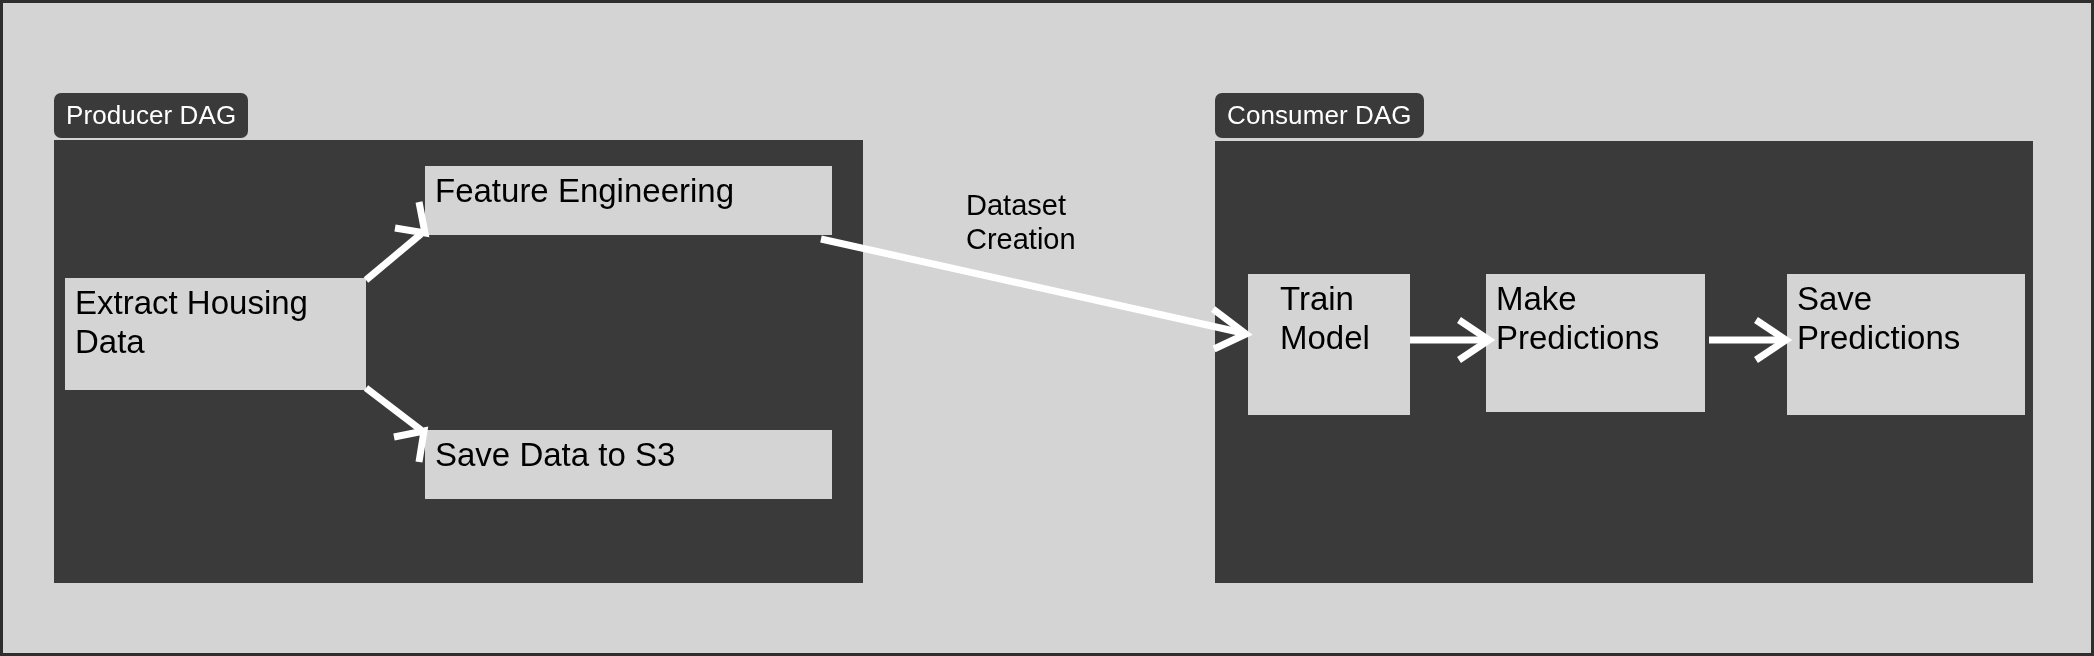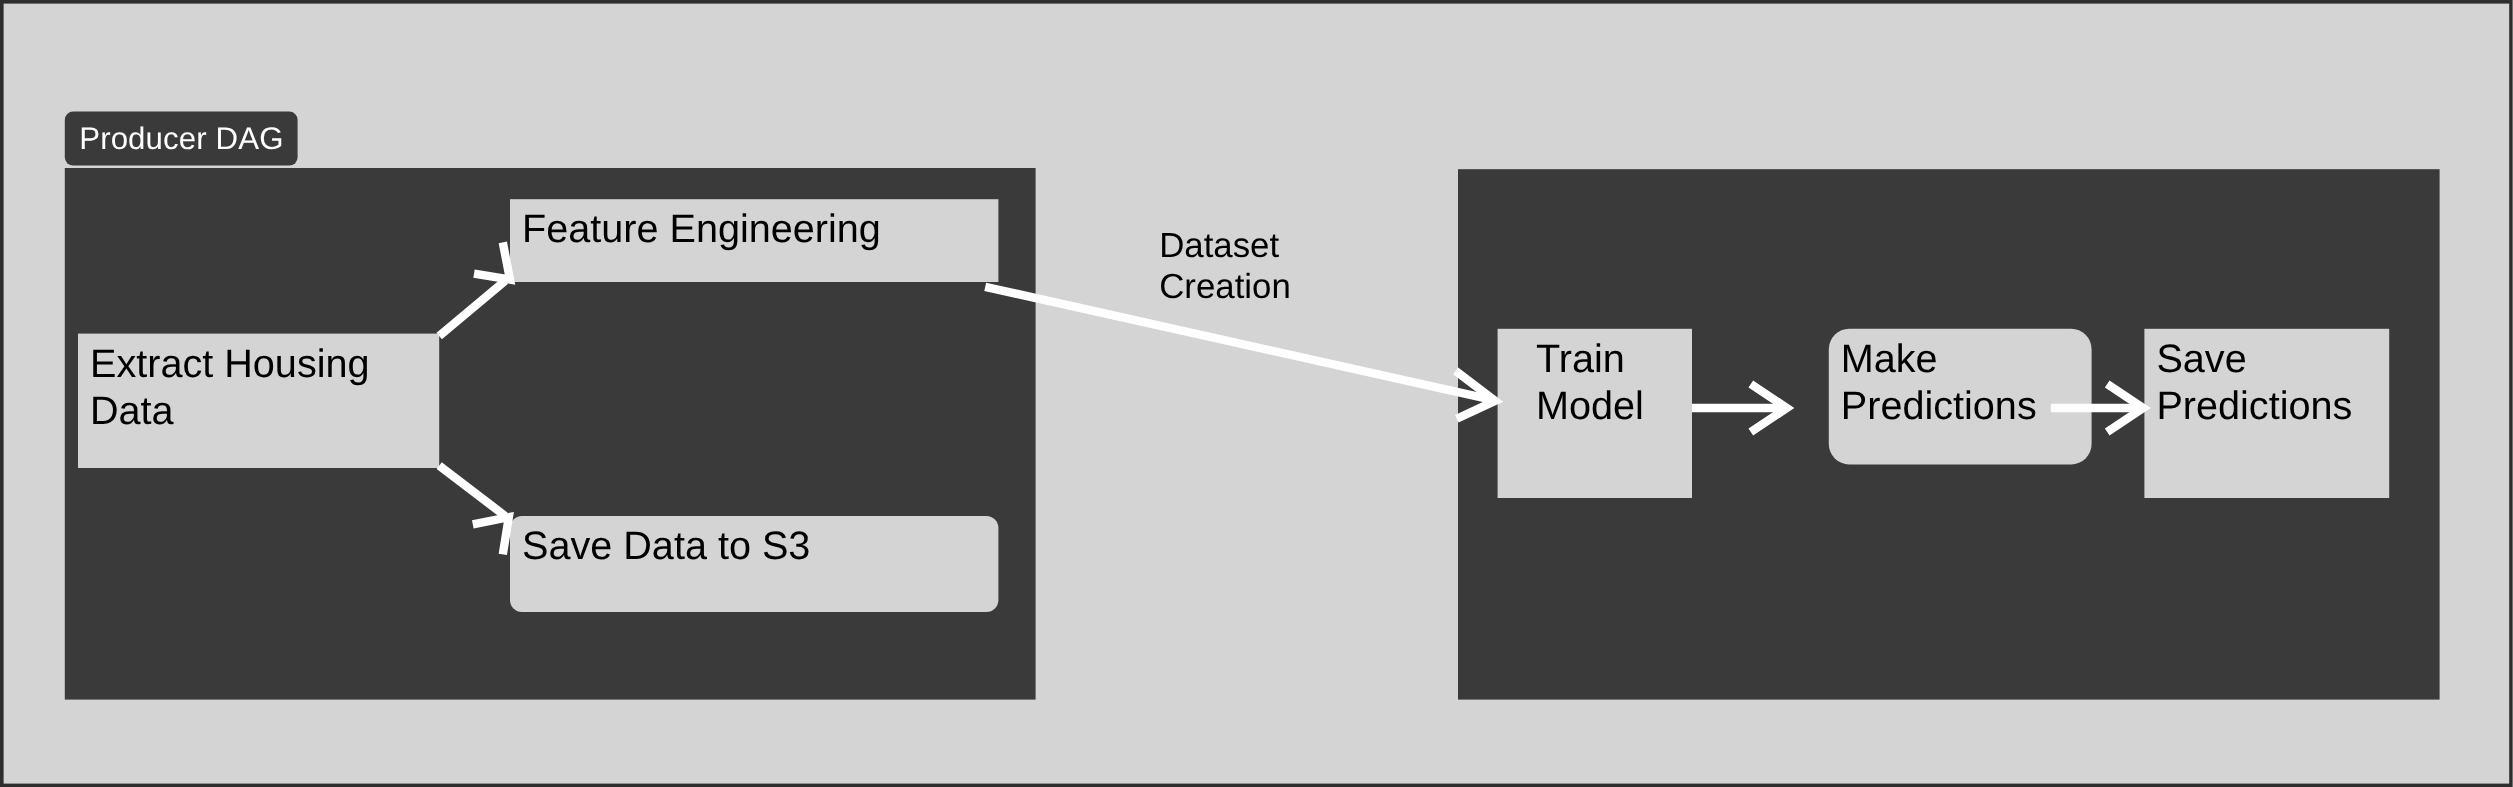--- a/index.html
+++ b/index.html
@@ -61,25 +61,25 @@
     font-size: 33px;
     line-height: 1.17;
     padding: 6px 0 0 10px;
     box-sizing: border-box;
     white-space: pre-line;
     overflow: hidden;
   }
 
   #node-extract-housing-data { left: 62px;   top: 275px; width: 301px; height: 112px; }
   #node-feature-engineering  { left: 422px;  top: 163px; width: 407px; height: 69px;  }
-  #node-save-data-s3         { left: 422px;  top: 427px; width: 407px; height: 80px; border-radius: 10px;  }
+  #node-save-data-s3         { left: 422px;  top: 427px; width: 407px; height: 69px;  }
 
   #node-train-model          { left: 1245px; top: 271px; width: 162px; height: 141px; padding-left: 32px; }
-  #node-make-predictions     { left: 1521px; top: 271px; width: 219px; height: 113px; border-radius: 17px; }
-  #node-save-predictions     { left: 1784px; top: 271px; width: 204px; height: 141px; }
+  #node-make-predictions     { left: 1483px; top: 271px; width: 219px; height: 138px; }
+  #node-save-predictions     { left: 1784px; top: 271px; width: 238px; height: 141px; }
 
   
   #edge-label-dataset-creation {
     position: absolute;
     left: 963px;
     top: 186px;
     font-size: 29px;
     line-height: 1.17;
     color: #000000;
     white-space: pre-line;
@@ -106,20 +106,21 @@
 
   <div class="node" id="node-feature-engineering">Feature Engineering</div>
 
   <div class="node" id="node-extract-housing-data">Extract Housing
 Data</div>
 
   <div class="node" id="node-save-data-s3">Save Data to S3</div>
 
   <div class="group-panel" id="consumer-panel"></div>
 
+  <div class="group-title" id="consumer-title">Consumer DAG</div>
 
   <div class="node" id="node-train-model">Train
 Model</div>
 
   <div class="node" id="node-make-predictions">Make
 Predictions</div>
 
   <div class="node" id="node-save-predictions">Save
 Predictions</div>
 

